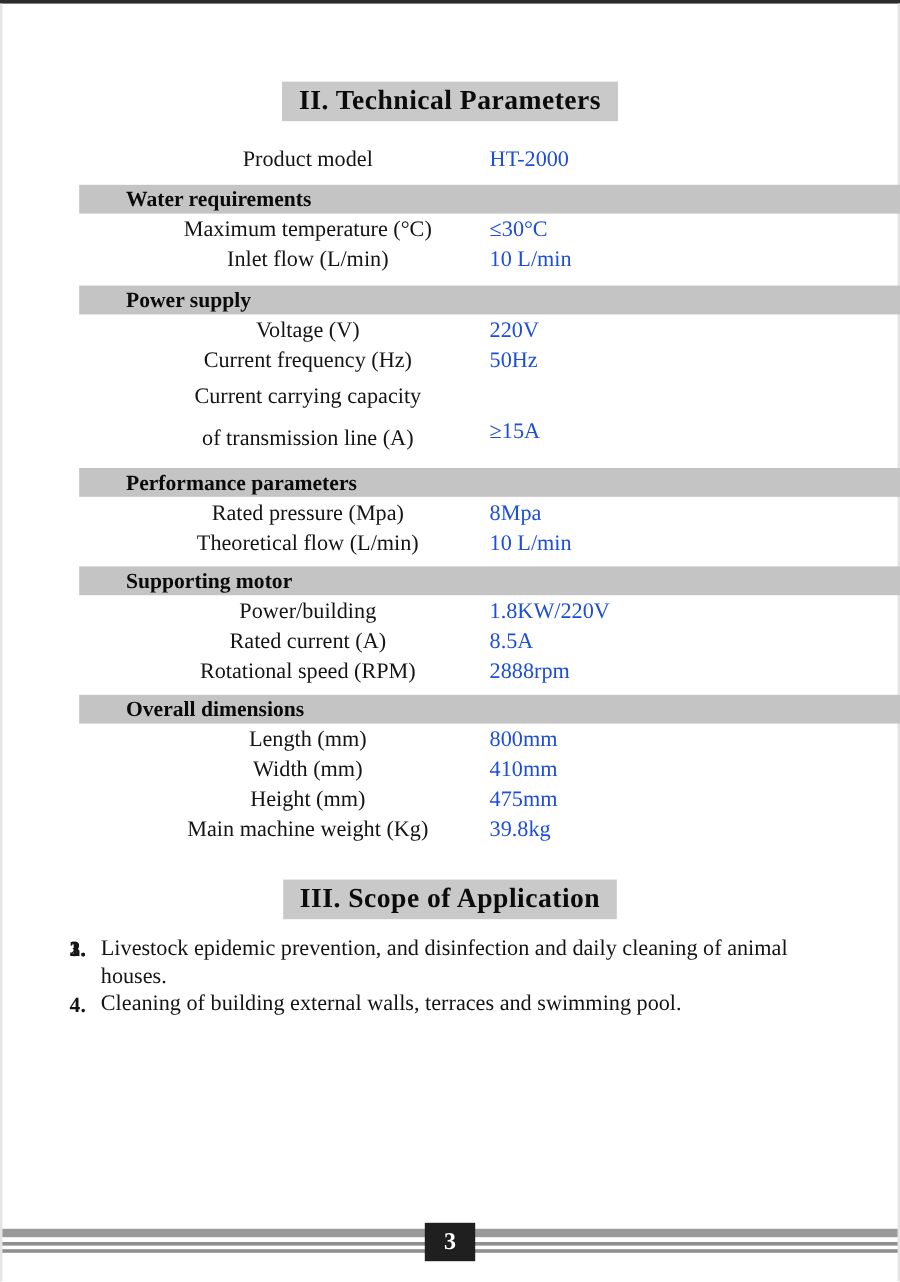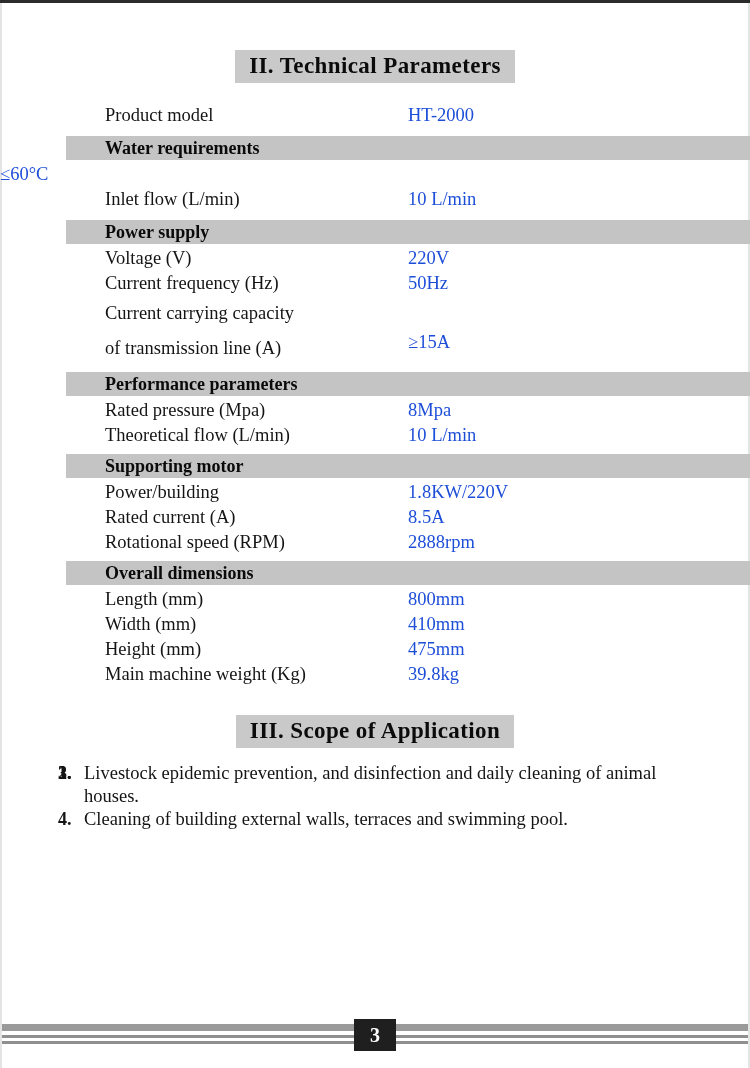--- a/index.html
+++ b/index.html
@@ -51,21 +51,21 @@
   }
   .section-title {
     display: inline-block;
     background: #c9c9c9;
     font-weight: bold;
     font-size: 23px;
     letter-spacing: 0.4px;
     padding: 3px 14px 4px 14px;
     color: #0b0b0b;
   }
-  #title-technical-wrap { margin-top: 50px; }
+  #title-technical-wrap { margin-top: 68px; }
   #title-scope-wrap { margin-top: 28px; }
 
   
   .spec-table {
     margin: 18px 0 0 0;
     width: 750px;
   }
   .group-bar {
     background: #c4c4c4;
     height: 24px;
@@ -78,20 +78,21 @@
   .group-bar-label {
     font-weight: bold;
     font-size: 18px;
     padding-left: 39px;
     color: #0a0a0a;
     line-height: 1;
   }
 
   .rows {
     padding-top: 2px;
+    text-align: center;
   }
   .row {
     display: flex;
     align-items: flex-start;
     min-height: 25px;
   }
   .row-label {
     width: 408px;
     padding-left: 105px;
     box-sizing: border-box;
@@ -206,21 +207,22 @@
       </div>
     </div>
 
     <div class="group-spacer"></div>
 
     <div class="group-bar">
       <span class="group-bar-label">Water requirements</span>
     </div>
     <div class="rows">
       <div class="row">
-        <div class="row-value">≤60°C</div>
+        <div class="row-label">Maximum temperature (°C)</div>
+        <div class="row-value">≤30°C</div>
       </div>
       <div class="row">
         <div class="row-label">Inlet flow (L/min)</div>
         <div class="row-value">10 L/min</div>
       </div>
     </div>
 
     <div class="group-spacer"></div>
 
     <div class="group-bar">

